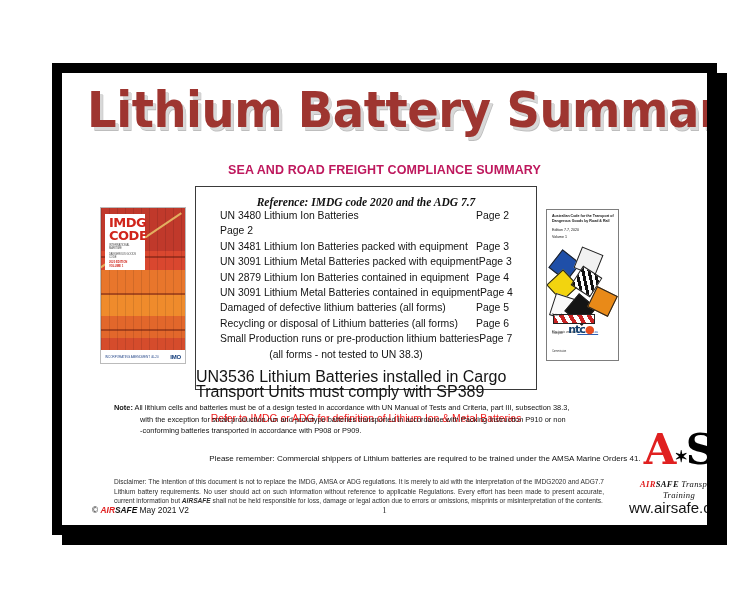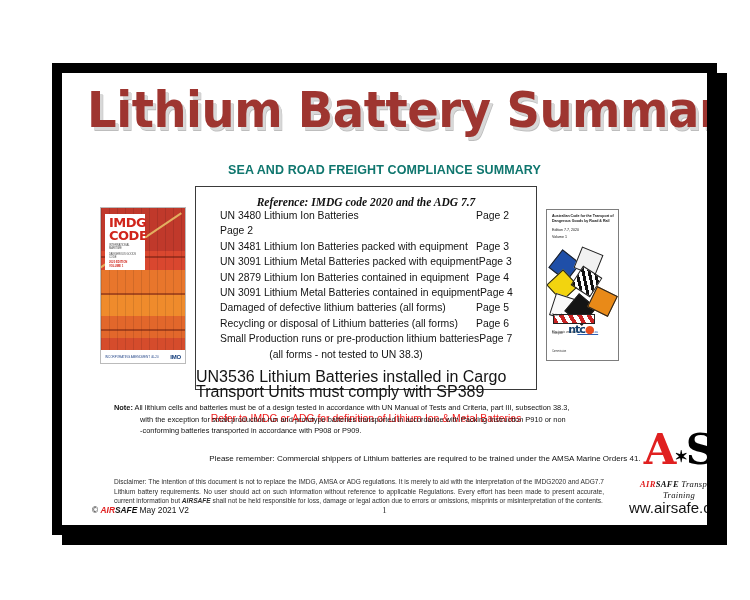--- a/index.html
+++ b/index.html
@@ -64,21 +64,21 @@
   }
 
   #subtitle {
     position: absolute;
     left: 0;
     top: 90px;
     width: 645px;
     text-align: center;
     font-size: 12.5px;
     font-weight: bold;
-    color: #0f766e;
+    color: #be185d;
     letter-spacing: 0.1px;
   }
 
   
   .book {
     position: absolute;
     background: #ffffff;
     border: 1px solid #8a8a8a;
     overflow: hidden;
   }

